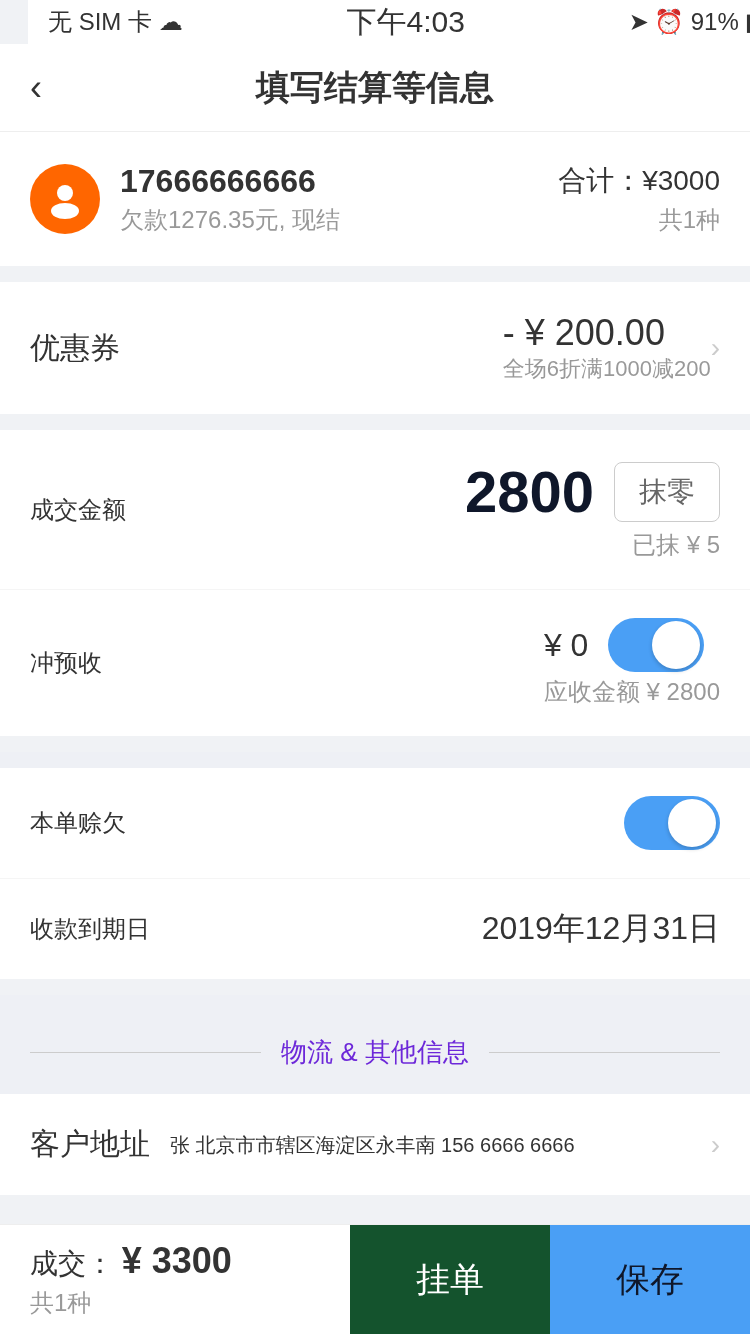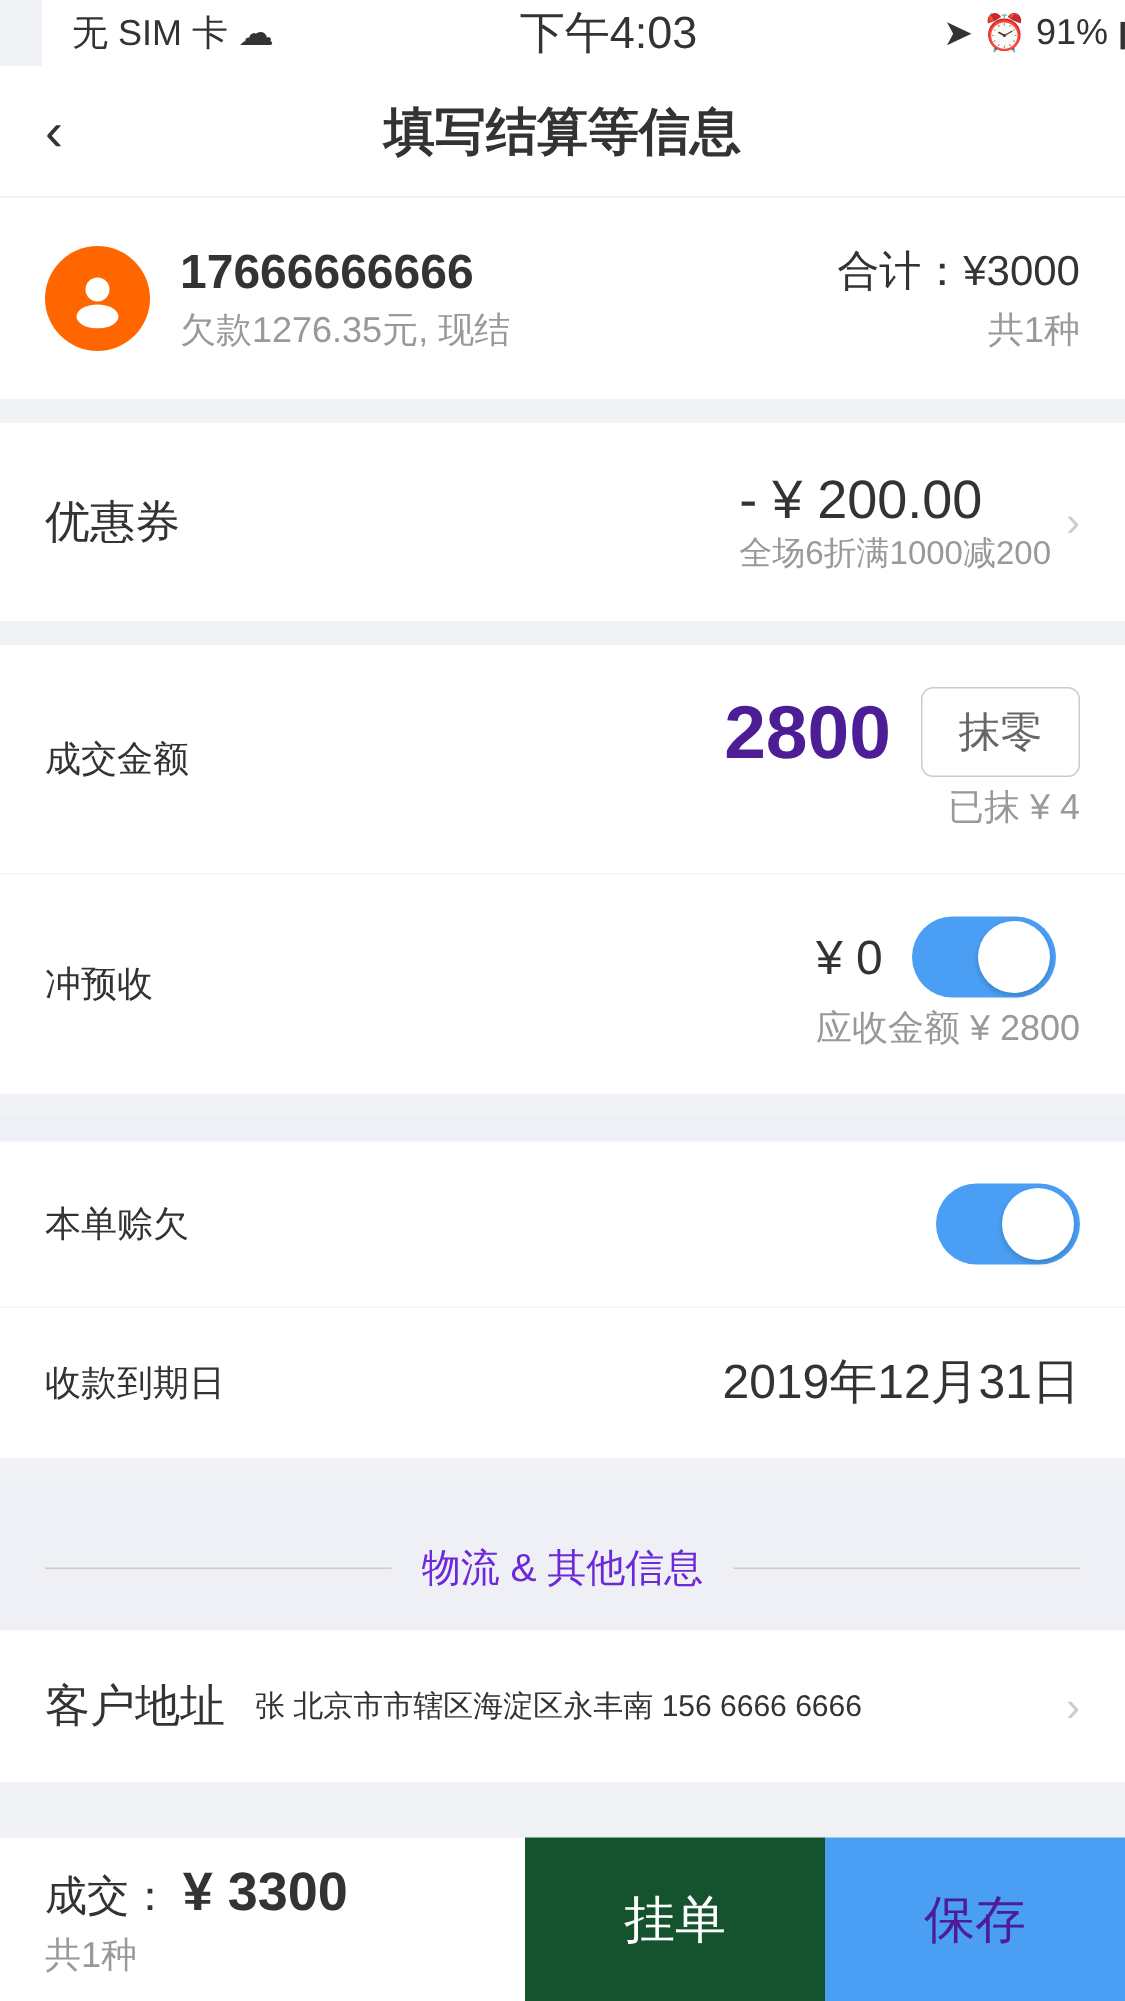--- a/index.html
+++ b/index.html
@@ -107,21 +107,21 @@
     
     .coupon-row {
       background: #fff;
       padding: 30px;
       display: flex;
       align-items: center;
       justify-content: space-between;
       margin-bottom: 16px;
     }
     .coupon-label { font-size: 30px; color: #333; }
-    .coupon-right { display: flex; align-items: center; gap: 10px; }
+    .coupon-right { display: flex; align-items: center; }
     .coupon-amount { font-size: 36px; color: #333; font-weight: 500; }
     .coupon-desc { font-size: 22px; color: #999; text-align: right; }
     .chevron-icon { font-size: 28px; color: #ccc; }
 
     
     .section {
       background: #fff;
       margin-bottom: 16px;
     }
     .section-row {
@@ -129,21 +129,21 @@
       display: flex;
       align-items: center;
       justify-content: space-between;
       border-bottom: 1px solid #f5f5f5;
     }
     .section-row:last-child { border-bottom: none; }
 
     .row-label { font-size: 24px; color: #333; }
     .row-right { display: flex; align-items: center; gap: 20px; }
 
-    .amount-blue { font-size: 50px; font-weight: 600; color: #4c1d95; }
+    .amount-blue { font-size: 58px; font-weight: 600; color: #0f172a; }
     .eraze-btn {
       border: 1px solid #ccc;
       border-radius: 8px;
       padding: 10px 24px;
       font-size: 28px;
       color: #666;
       background: #fff;
       cursor: pointer;
     }
     .sub-text { font-size: 24px; color: #999; text-align: right; margin-top: 4px; }
@@ -240,21 +240,21 @@
       font-weight: 500;
       cursor: pointer;
     }
     .btn-save {
       width: 200px;
       background: #4a9ff5;
       display: flex;
       align-items: center;
       justify-content: center;
       font-size: 34px;
-      color: #4c1d95;
+      color: #0f172a;
       font-weight: 500;
       cursor: pointer;
     }
   </style>
 </head>
 <body>
 
 <div class="status-bar">
   <div class="status-left">
     <span>无 SIM 卡  ☁</span>
@@ -307,21 +307,21 @@
 
   <div class="section">
 
     <div class="section-row">
       <span class="row-label">成交金额</span>
       <div>
         <div class="row-right">
           <span class="amount-blue">2800</span>
           <button class="eraze-btn">抹零</button>
         </div>
-        <div class="sub-text">已抹  ¥ 4</div>
+        <div class="sub-text">已抹  ¥ 5</div>
       </div>
     </div>
 
     <div class="section-row">
       <span class="row-label">冲预收</span>
       <div>
         <div class="row-right">
           <span class="amount-normal">¥ 0</span>
           <div class="toggle">
             <div class="toggle-thumb"></div>

